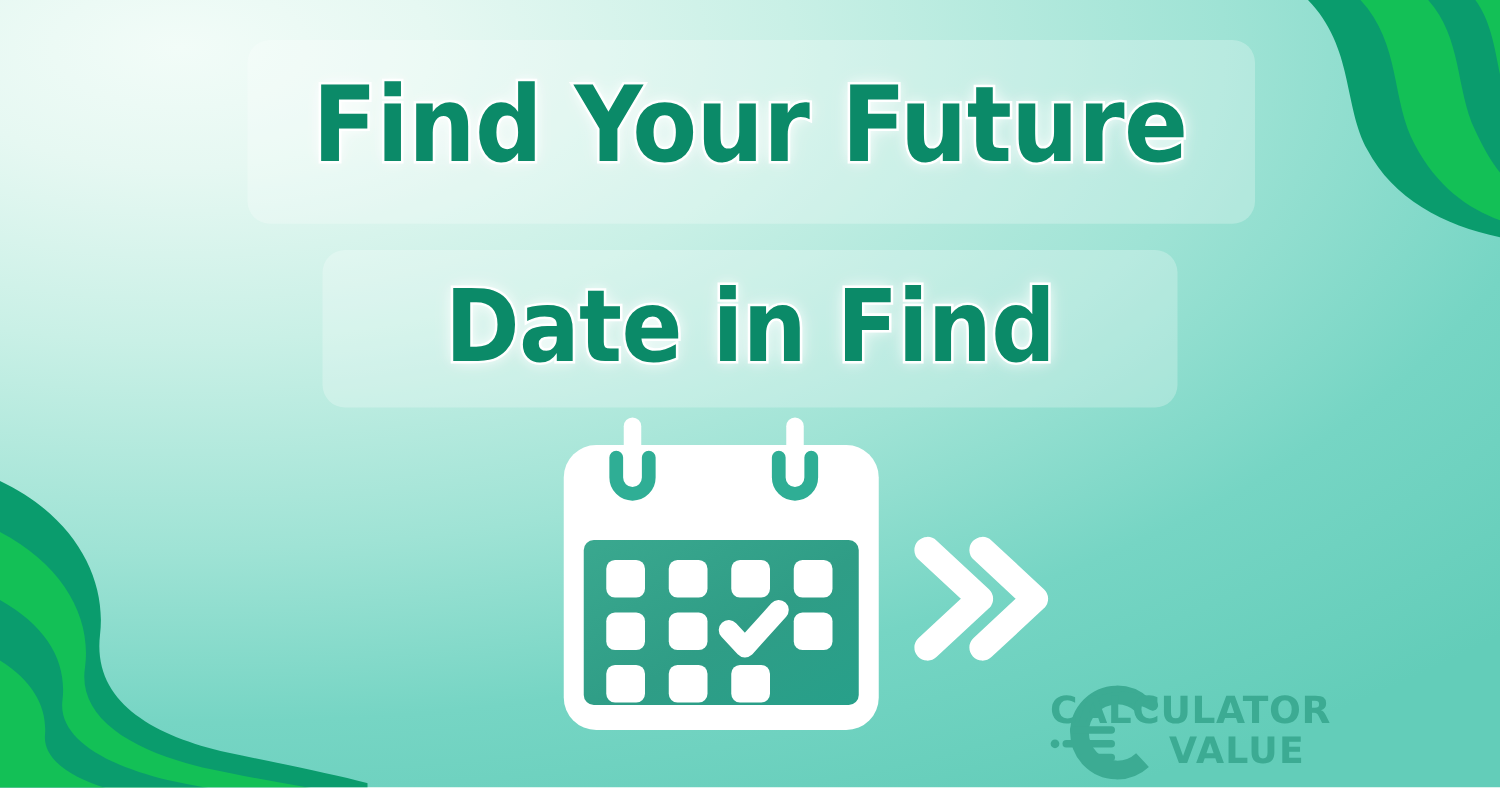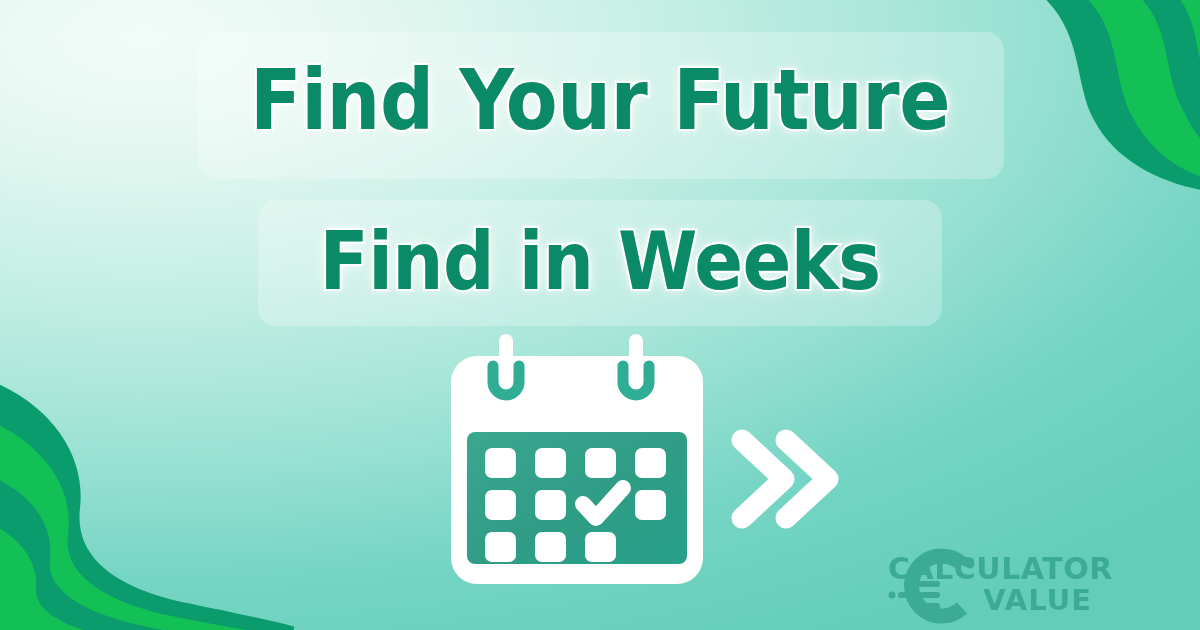--- a/index.html
+++ b/index.html
@@ -82,21 +82,21 @@
     position: absolute;
     left: 726px;
     top: 424px;
     width: 120px;
     height: 110px;
   }
 
   
   #logo {
     position: absolute;
-    left: 888px;
+    left: 840px;
     top: 548px;
     width: 300px;
     height: 76px;
   }
   .logo-text-block {
     position: absolute;
     left: 96px;
     top: 0;
     width: 204px;
     text-align: right;
@@ -138,21 +138,21 @@
       <path d="M-10,98 C40,120 60,152 56,186 C52,216 90,238 140,250 C184,260 226,264 266,266 L-10,266 Z" fill="#0a9c6d"></path>
       <path d="M-10,146 C30,164 44,190 42,214 C40,238 74,254 112,262 L130,266 L-10,266 Z" fill="#13c056"></path>
     </svg>
   </div>
 
   <div class="pill" id="pill-1"></div>
   <div class="pill" id="pill-2"></div>
 
   <div class="headline" id="headline-1">Find Your Future</div>
 
-  <div class="headline" id="headline-2">Find in Weeks</div>
+  <div class="headline" id="headline-2">Date in Find</div>
 
   <svg id="calendar-icon" viewBox="0 0 268 262">
     <defs>
       <linearGradient id="calBody" x1="0" y1="0" x2="1" y2="1">
         <stop offset="0%" stop-color="#3aa88f"></stop>
         <stop offset="55%" stop-color="#2f9d86"></stop>
         <stop offset="100%" stop-color="#27a08a"></stop>
       </linearGradient>
     </defs>
 

